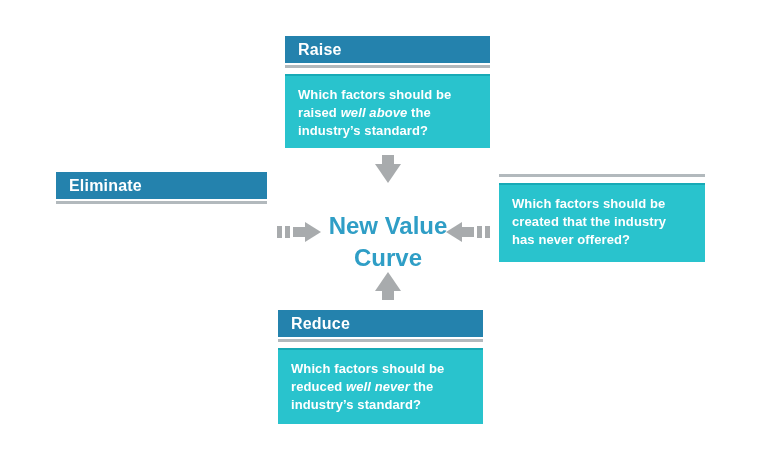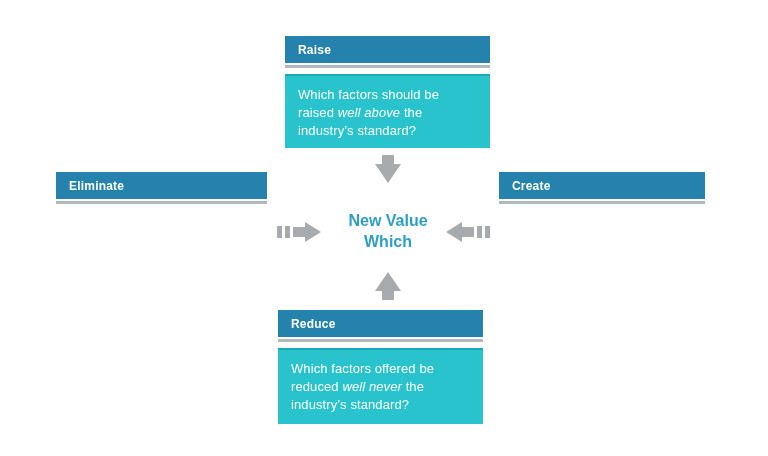--- a/index.html
+++ b/index.html
@@ -16,38 +16,38 @@
     overflow: hidden;
   }
   .box { position: absolute; }
   .box-header {
     height: 27px;
     background: var(--header-bg, #2482ad);
     color: var(--text, #ffffff);
     display: flex;
     align-items: center;
     padding-left: 13px;
-    font-size: 12px;
+    font-size: 16px;
     font-weight: bold;
     letter-spacing: 0.2px;
   }
   .box-sep {
     height: 3px;
     margin-top: 2px;
     background: var(--separator, #b2b9bd);
   }
   .box-body {
     margin-top: 6px;
     box-sizing: border-box;
     padding: 10px 13px;
     background: var(--body-bg, #29c3cd);
     border-top: 2px solid var(--body-edge, #17aab6);
     color: var(--text, #ffffff);
     font-size: 13px;
-    font-weight: normal;
+    font-weight: bold;
     line-height: 1.38;
     letter-spacing: 0.1px;
   }
   .box-body .it { font-style: italic; }
 
   #box-raise     { left: 285px; top: 36px;  width: 205px; }
   #box-raise .box-body     { height: 74px; }
   #box-eliminate { left: 56px;  top: 172px; width: 211px; }
   #box-eliminate .box-body { height: 79px; }
   #box-create    { left: 499px; top: 172px; width: 206px; }
@@ -55,21 +55,21 @@
   #box-reduce    { left: 278px; top: 310px; width: 205px; }
   #box-reduce .box-body    { height: 76px; }
 
   .center-label {
     position: absolute;
     left: 325px;
     top: 210px;
     width: 126px;
     text-align: center;
     color: var(--center-text, #2f9ec6);
-    font-size: 16px;
+    font-size: 24px;
     font-weight: bold;
     line-height: 1.32;
   }
 
   .arrow { position: absolute; color: var(--arrow, #a8abad); }
   #arrow-down  { left: 375px; top: 155px; }
   #arrow-up    { left: 375px; top: 272px; }
   #arrow-right { left: 277px; top: 222px; }
   #arrow-left  { left: 446px; top: 222px; }
   .arrow svg { display: block; }
@@ -88,37 +88,35 @@
   </div>
 
   <div class="box" id="box-eliminate">
     <div class="box-header">
       <span>Eliminate</span>
     </div>
     <div class="box-sep"></div>
   </div>
 
   <div class="box" id="box-create">
-    <div class="box-header">
-      <span>Create</span>
-    </div>
     <div class="box-sep"></div>
+    <div class="box-body"><span>Which factors should be created that the industry has never offered?</span></div>
   </div>
 
   <div class="box" id="box-reduce">
     <div class="box-header">
       <span>Reduce</span>
     </div>
     <div class="box-sep"></div>
-    <div class="box-body"><span>Which factors offered be reduced </span><span class="it">well never</span><span> the industry’s standard?</span></div>
+    <div class="box-body"><span>Which factors should be reduced </span><span class="it">well never</span><span> the industry’s standard?</span></div>
   </div>
 
   <div class="center-label">
     <div>New Value</div>
-    <div>Which</div>
+    <div>Curve</div>
   </div>
 
   <div class="arrow" id="arrow-down">
     <svg width="26" height="28" viewBox="0 0 26 28">
       <rect x="7" y="0" width="12" height="10" fill="currentColor"></rect>
       <polygon points="0,9 26,9 13,28" fill="currentColor"></polygon>
     </svg>
   </div>
 
   <div class="arrow" id="arrow-up">

